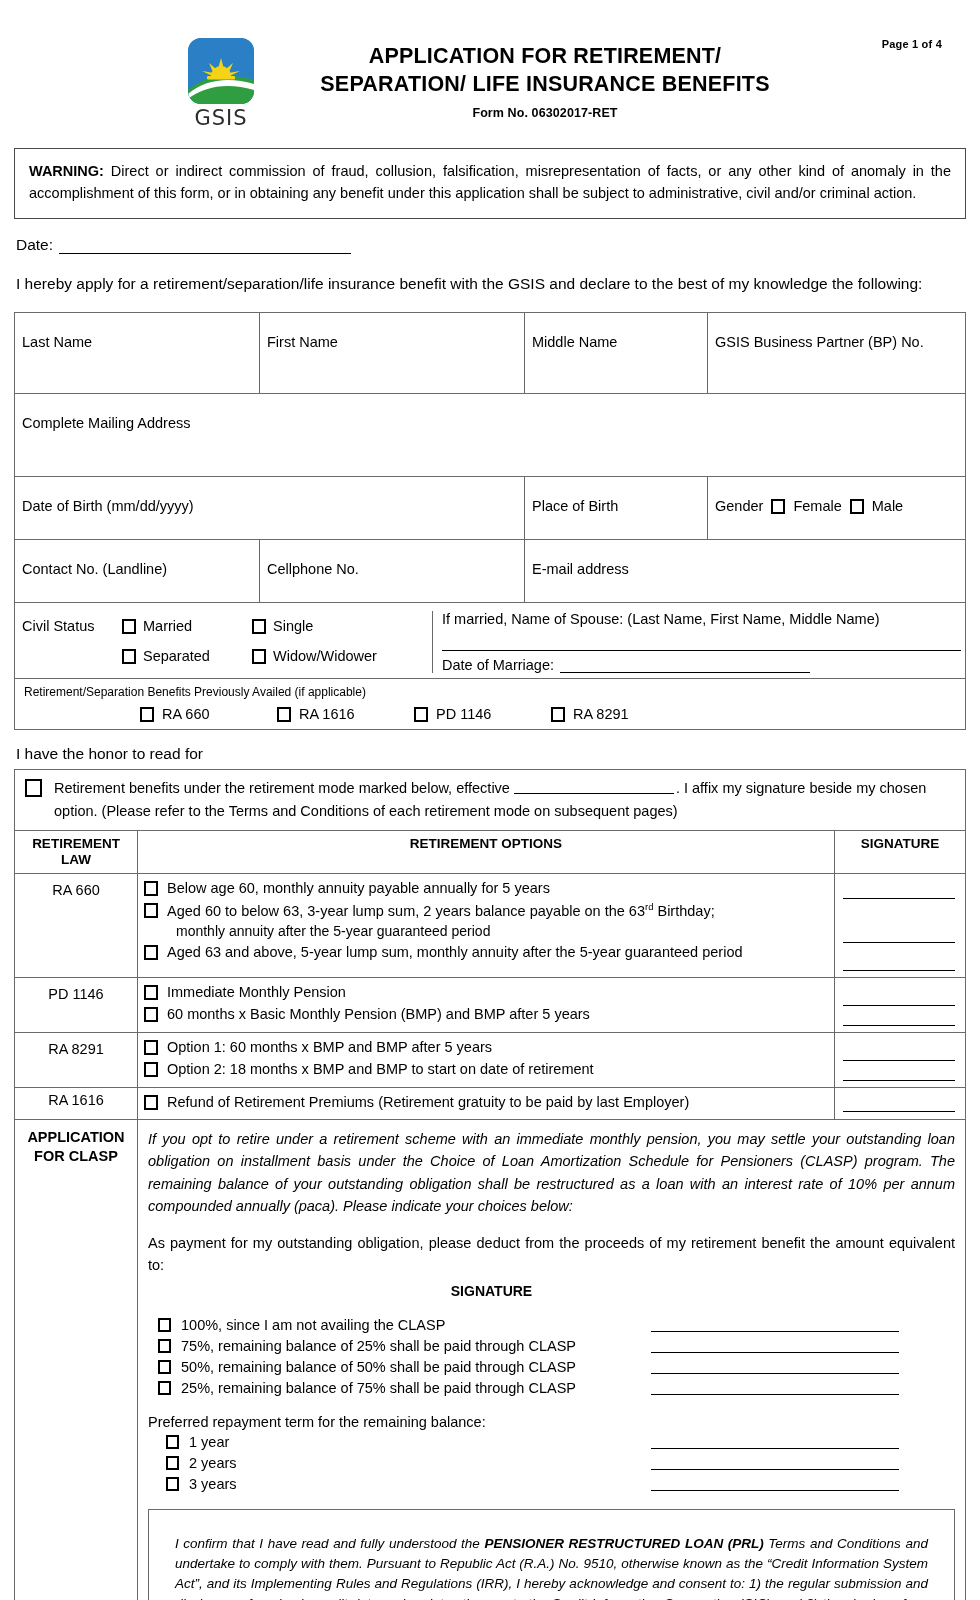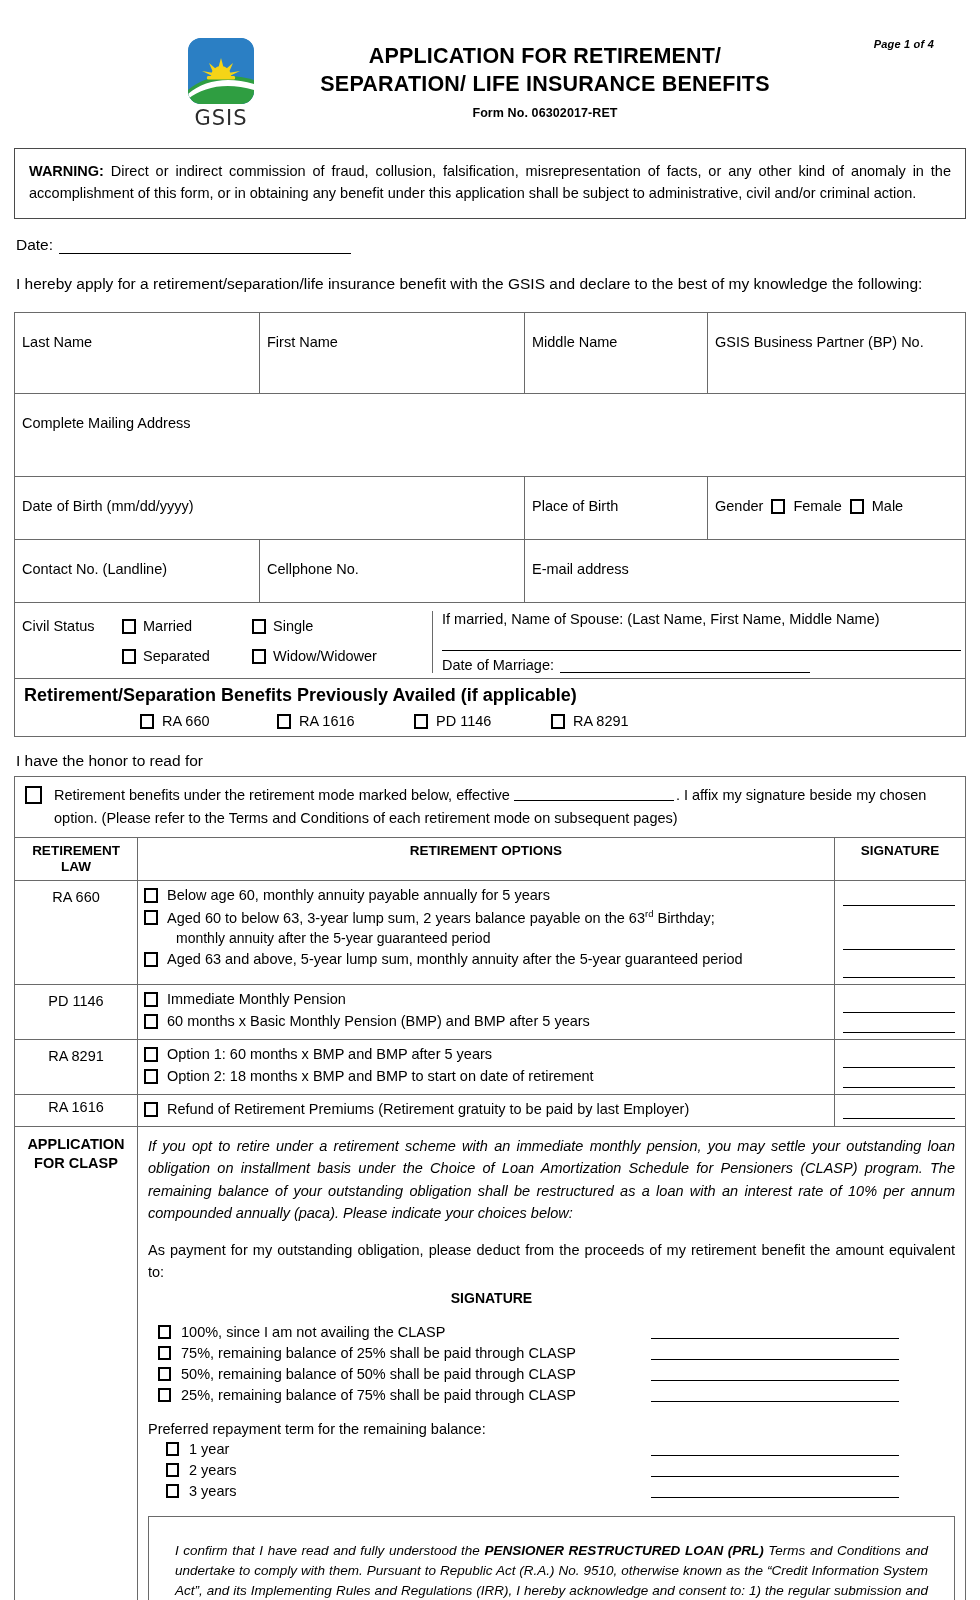--- a/index.html
+++ b/index.html
@@ -20,25 +20,24 @@
     height: 1600px;
     position: relative;
     box-sizing: border-box;
     padding: 0 14px;
   }
 
   
   .page-num {
     position: absolute;
     top: 38px;
-    right: 46px;
+    right: 38px;
     font-size: 11px;
     font-weight: bold;
     letter-spacing: .2px;
-    font-style: italic;
   }
   .page-num .lbl { font-weight: bold; }
 
   .header {
     display: flex;
     align-items: flex-start;
     justify-content: center;
     padding-top: 36px;
     gap: 18px;
   }
@@ -200,21 +199,21 @@
     margin-top: 6px;
   }
   .dom-rule {
     flex: 0 0 auto;
     width: 250px;
     border-bottom: 1.4px solid #000;
     height: 15px;
     margin-left: 6px;
   }
 
-  .prev-avail { font-size: 18px; padding: 1px 0 2px 2px; font-weight: bold; }
+  .prev-avail { font-size: 12px; padding: 1px 0 2px 2px; }
   .prev-row {
     display: flex;
     align-items: center;
     margin-top: 5px;
     padding-left: 118px;
     font-size: 14.5px;
   }
   .prev-item {
     display: flex;
     align-items: center;

